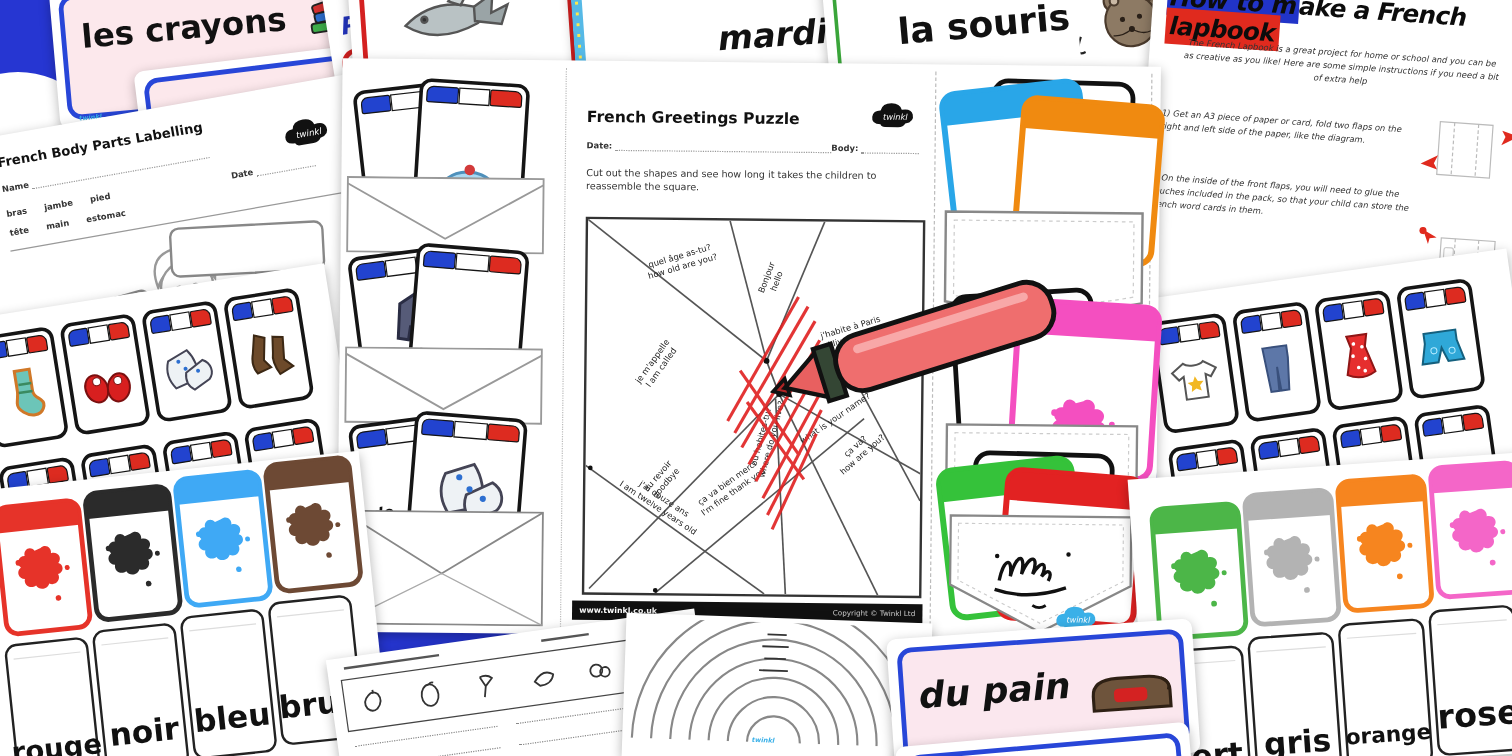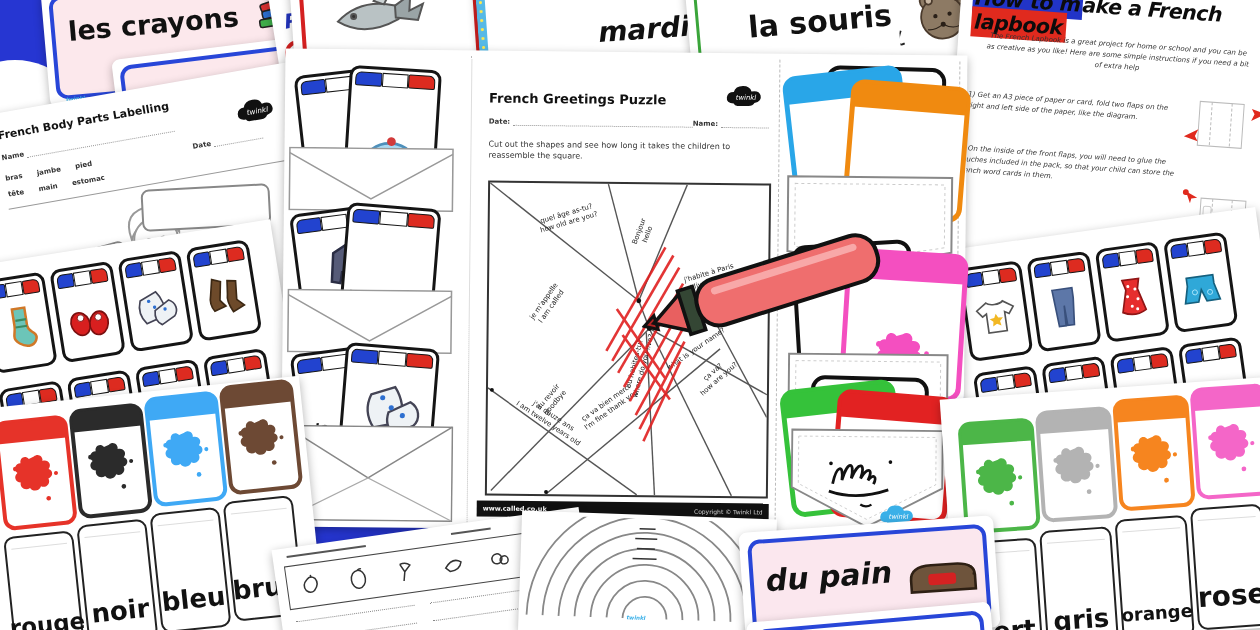--- a/index.html
+++ b/index.html
@@ -455,21 +455,21 @@
     <div class="abs hand" style="left:204px;top:40px;font-size:13px;">French Greetings Puzzle</div>
     <svg class="abs" viewBox="0 0 60 34" style="left:438px;top:30px;width:46px;height:27px;">
       <path d="M14 26 q-10 0 -9 -8 q1 -7 9 -7 q2 -8 12 -8 q9 0 11 7 q10 -2 12 5 q2 8 -8 10 q-2 4 -8 4 l-14 0 q-4 0 -5 -3 z" fill="#111"></path>
       <text x="30" y="21" font-size="9" fill="#fff" text-anchor="middle" font-style="italic">twinkl</text>
     </svg>
     <div class="abs smalltext" style="left:204px;top:66px;font-weight:bold;">
       <span>Date:</span>
       <span class="dottedline" style="width:180px;"></span>
     </div>
     <div class="abs smalltext" style="left:408px;top:66px;font-weight:bold;">
-      <span>Name:</span>
+      <span>Body:</span>
       <span class="dottedline" style="width:48px;"></span>
     </div>
     <div class="abs smalltext" style="left:204px;top:88px;width:270px;font-size:8px;line-height:1.4;">Cut out the shapes and see how long it takes the children to reassemble the square.</div>
 
     <div class="abs" style="left:204px;top:130px;width:283px;height:315px;border:2px solid #333;box-sizing:border-box;">
       <svg class="abs" viewBox="0 0 283 315" style="left:0;top:0;width:100%;height:100%;">
         <g stroke="#555" stroke-width="1.4">
           <line x1="0" y1="0" x2="152" y2="118"></line>
           <line x1="120" y1="0" x2="152" y2="118"></line>
           <line x1="200" y1="0" x2="152" y2="118"></line>
@@ -540,21 +540,21 @@
             <line x1="90" y1="82" x2="40" y2="176"></line>
           <line x1="88" y1="102" x2="44" y2="190"></line>
             <line x1="84" y1="122" x2="48" y2="202"></line>
           <line x1="20" y1="70" x2="70" y2="140"></line>
             <line x1="26" y1="96" x2="74" y2="160"></line>
         </g>
       </svg>
     </div>
 
     <div class="abs" style="left:196px;top:450px;width:292px;height:16px;background:#111;display:flex;align-items:center;justify-content:space-between;padding:0 6px;box-sizing:border-box;">
-      <span style="color:#fff;font-size:6.5px;font-weight:bold;">www.called.co.uk</span>
+      <span style="color:#fff;font-size:6.5px;font-weight:bold;">www.twinkl.co.uk</span>
       <span style="color:#ccc;font-size:6px;">Copyright © Twinkl Ltd</span>
     </div>
 
     <div class="abs" style="left:540px;top:12px;width:112px;height:130px;border:4px solid #111;border-radius:14px;background:#fff;transform:rotate(1deg);"></div>
     <div class="abs" style="left:504px;top:16px;width:110px;height:128px;border:5px solid #29a6e8;border-radius:14px;background:#fff;transform:rotate(-7deg);">
       <div class="abs" style="left:-1px;right:-1px;top:-1px;height:24px;background:#29a6e8;border-radius:9px 9px 0 0;"></div>
     </div>
     <div class="abs" style="left:562px;top:28px;width:110px;height:126px;border:5px solid #f08a10;border-radius:14px;background:#fff;transform:rotate(4deg);">
       <div class="abs" style="left:-1px;right:-1px;top:-1px;height:24px;background:#f08a10;border-radius:9px 9px 0 0;"></div>
     </div>

